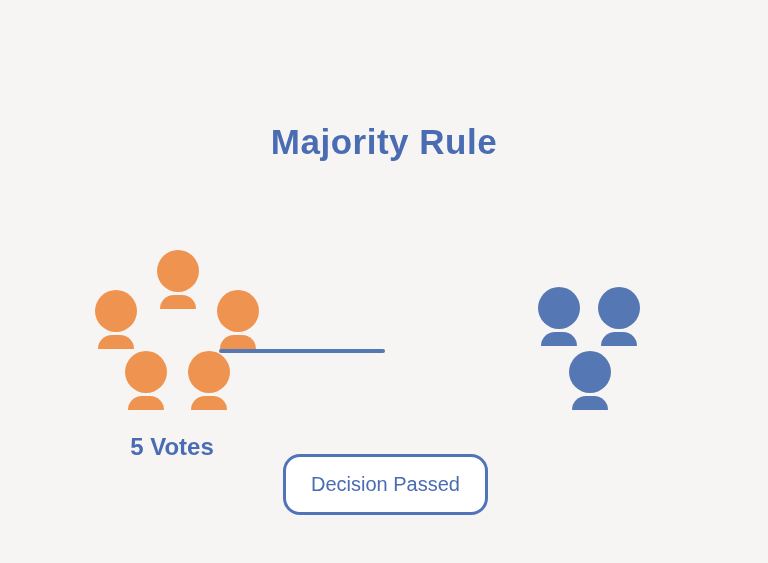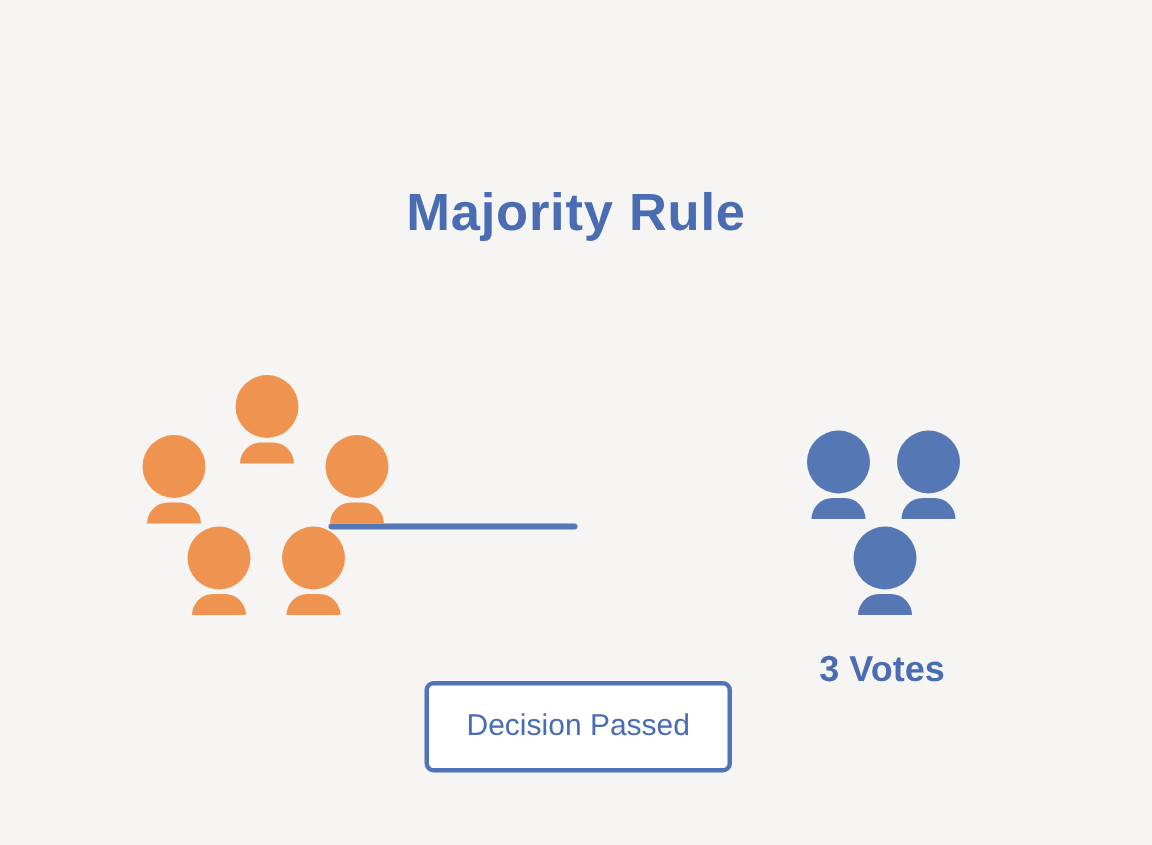--- a/index.html
+++ b/index.html
@@ -59,21 +59,21 @@
     position:absolute;left:219px;top:349px;
     width:166px;height:4px;border-radius:2px;
     background:var(--blue,#5577B4);
   }
 
   .result-button{
     position:absolute;left:283px;top:454px;
     width:205px;height:61px;box-sizing:border-box;
     background:var(--button-bg,#FFFFFF);
     border:3px solid var(--button-border,#4F74B8);
-    border-radius:6px;
+    border-radius:17px;
     display:flex;align-items:center;justify-content:center;
     font-size:20px;color:var(--text-blue,#4A6CB2);
     cursor:pointer;
   }
 </style>
 </head>
 <body>
 
 <div class="canvas">
 
@@ -93,35 +93,35 @@
   </div>
   <div class="person orange p-maj-botleft">
     <div class="head"></div>
     <div class="torso"></div>
   </div>
   <div class="person orange p-maj-botright">
     <div class="head"></div>
     <div class="torso"></div>
   </div>
 
+  <div class="votes-label votes-majority">5 Votes</div>
 
   <div class="divider-line"></div>
 
   <div class="person blue p-min-topleft">
     <div class="head"></div>
     <div class="torso"></div>
   </div>
   <div class="person blue p-min-topright">
     <div class="head"></div>
     <div class="torso"></div>
   </div>
   <div class="person blue p-min-bottom">
     <div class="head"></div>
     <div class="torso"></div>
   </div>
 
-  <div class="votes-label votes-minority">3 Votes</div>
 
   <div class="result-button">
     <span>Decision Passed</span>
   </div>
 
 </div>
 
 </body></html>

